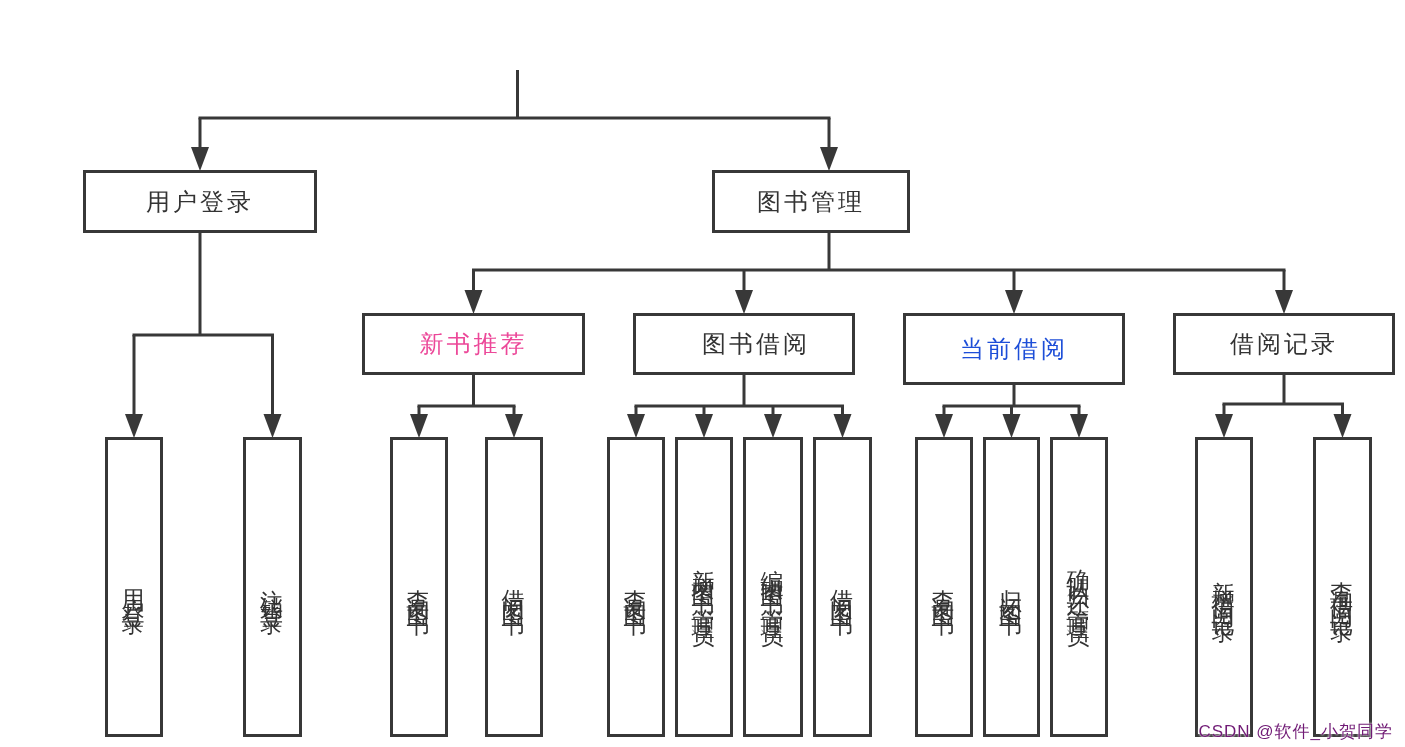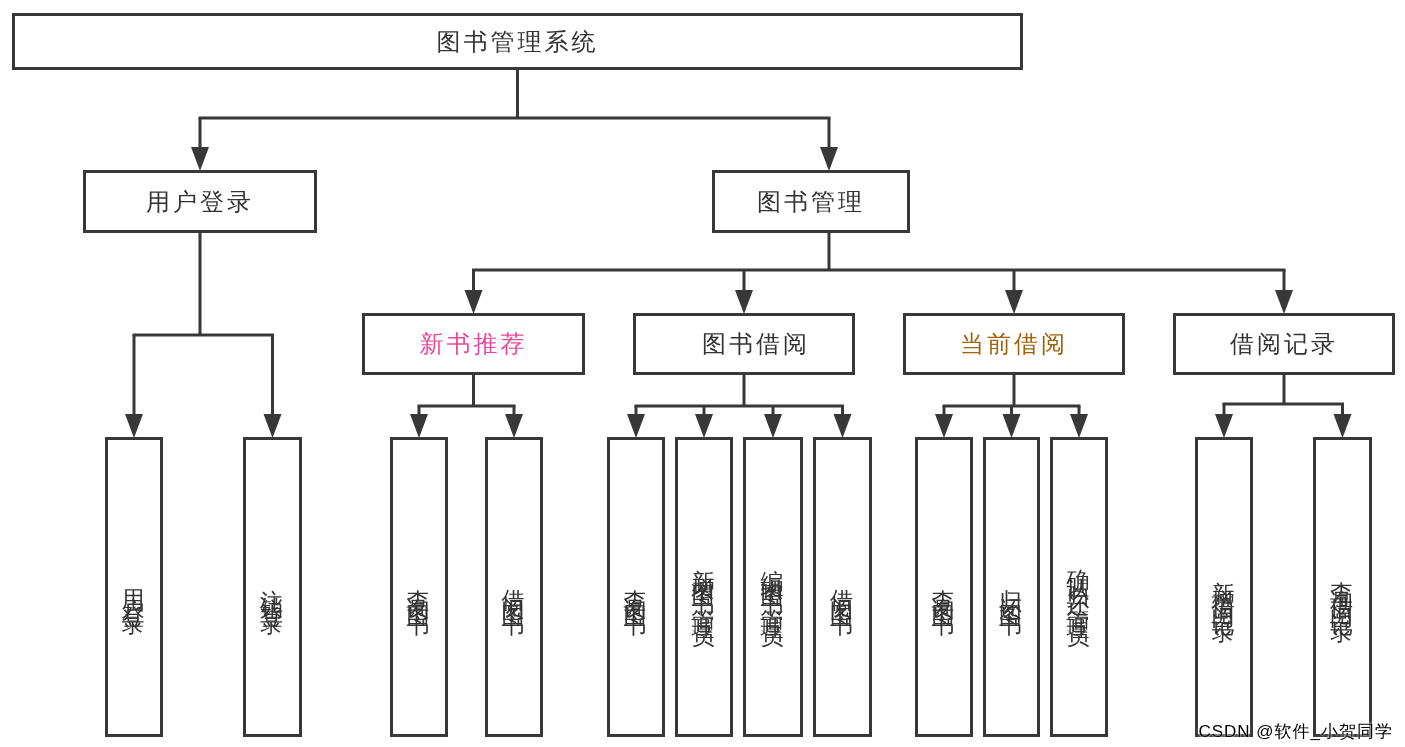--- a/index.html
+++ b/index.html
@@ -107,34 +107,33 @@
       <line x1="1079" y1="406" x2="1079" y2="421" stroke="#383838" stroke-width="3"></line>
       <polygon points="1070,414 1088,414 1079,438" fill="#383838"></polygon>
       <line x1="1284" y1="375" x2="1284" y2="404" stroke="#383838" stroke-width="3"></line>
       <line x1="1222.5" y1="404" x2="1344" y2="404" stroke="#383838" stroke-width="3"></line>
       <line x1="1224" y1="404" x2="1224" y2="421" stroke="#383838" stroke-width="3"></line>
       <polygon points="1215,414 1233,414 1224,438" fill="#383838"></polygon>
       <line x1="1342.5" y1="404" x2="1342.5" y2="421" stroke="#383838" stroke-width="3"></line>
       <polygon points="1333.5,414 1351.5,414 1342.5,438" fill="#383838"></polygon>
     </svg>
 
-  <div class="box h" style="left: 12px; top: 13px; width: 1011px; height: 57px; border-color: rgb(56, 56, 56); color: rgb(51, 51, 51);">图书管理系统</div>
     <div class="box h" style="left: 83px; top: 170px; width: 234px; height: 63px; border-color: rgb(56, 56, 56); color: rgb(51, 51, 51);">用户登录</div>
     <div class="box h" style="left: 712px; top: 170px; width: 198px; height: 63px; border-color: rgb(56, 56, 56); color: rgb(51, 51, 51);">图书管理</div>
     <div class="box h" style="left: 362px; top: 313px; width: 223px; height: 62px; border-color: rgb(56, 56, 56); color: #ec4899;">新书推荐</div>
     <div class="box h" style="left: 633px; top: 313px; width: 222px; height: 62px; border-color: rgb(56, 56, 56); color: rgb(51, 51, 51); padding-left: 24px;">图书借阅</div>
-    <div class="box h" style="left: 903px; top: 313px; width: 222px; height: 62px; border-color: rgb(56, 56, 56); color: #a16207;">当前借阅</div>
+    <div class="box h" style="left: 903px; top: 313px; width: 222px; height: 72px; border-color: rgb(56, 56, 56); color: #1d4ed8;">当前借阅</div>
     <div class="box h" style="left: 1173px; top: 313px; width: 222px; height: 62px; border-color: rgb(56, 56, 56); color: rgb(51, 51, 51);">借阅记录</div>
     <div class="box v" style="left: 105px; top: 437px; width: 58px; height: 300px; border-color: rgb(56, 56, 56); color: rgb(51, 51, 51);">用户登录</div>
     <div class="box v" style="left: 243px; top: 437px; width: 59px; height: 300px; border-color: rgb(56, 56, 56); color: rgb(51, 51, 51);">注销登录</div>
     <div class="box v" style="left: 390px; top: 437px; width: 58px; height: 300px; border-color: rgb(56, 56, 56); color: rgb(51, 51, 51);">查询图书</div>
     <div class="box v" style="left: 485px; top: 437px; width: 58px; height: 300px; border-color: rgb(56, 56, 56); color: rgb(51, 51, 51);">借阅图书</div>
     <div class="box v" style="left: 607px; top: 437px; width: 58px; height: 300px; border-color: rgb(56, 56, 56); color: rgb(51, 51, 51);">查询图书</div>
     <div class="box v" style="left: 675px; top: 437px; width: 58px; height: 300px; border-color: rgb(56, 56, 56); color: rgb(51, 51, 51);">新增图书（管理员）</div>
     <div class="box v" style="left: 743px; top: 437px; width: 60px; height: 300px; border-color: rgb(56, 56, 56); color: rgb(51, 51, 51);">编辑图书（管理员）</div>
     <div class="box v" style="left: 813px; top: 437px; width: 59px; height: 300px; border-color: rgb(56, 56, 56); color: rgb(51, 51, 51);">借阅图书</div>
     <div class="box v" style="left: 915px; top: 437px; width: 58px; height: 300px; border-color: rgb(56, 56, 56); color: rgb(51, 51, 51);">查询图书</div>
     <div class="box v" style="left: 983px; top: 437px; width: 57px; height: 300px; border-color: rgb(56, 56, 56); color: rgb(51, 51, 51);">归还图书</div>
     <div class="box v" style="left: 1050px; top: 437px; width: 58px; height: 300px; border-color: rgb(56, 56, 56); color: rgb(51, 51, 51);">确认归还（管理员）</div>
     <div class="box v" style="left: 1195px; top: 437px; width: 58px; height: 300px; border-color: rgb(56, 56, 56); color: rgb(51, 51, 51);">新增借阅记录</div>
     <div class="box v" style="left: 1313px; top: 437px; width: 59px; height: 300px; border-color: rgb(56, 56, 56); color: rgb(51, 51, 51);">查询借阅记录</div>
-    <div class="watermark" style="color: #000000;">CSDN @软件_小贺同学</div>
+    <div class="watermark" style="color: #701a75;">CSDN @软件_小贺同学</div>
 </div>
 
 </body></html>

